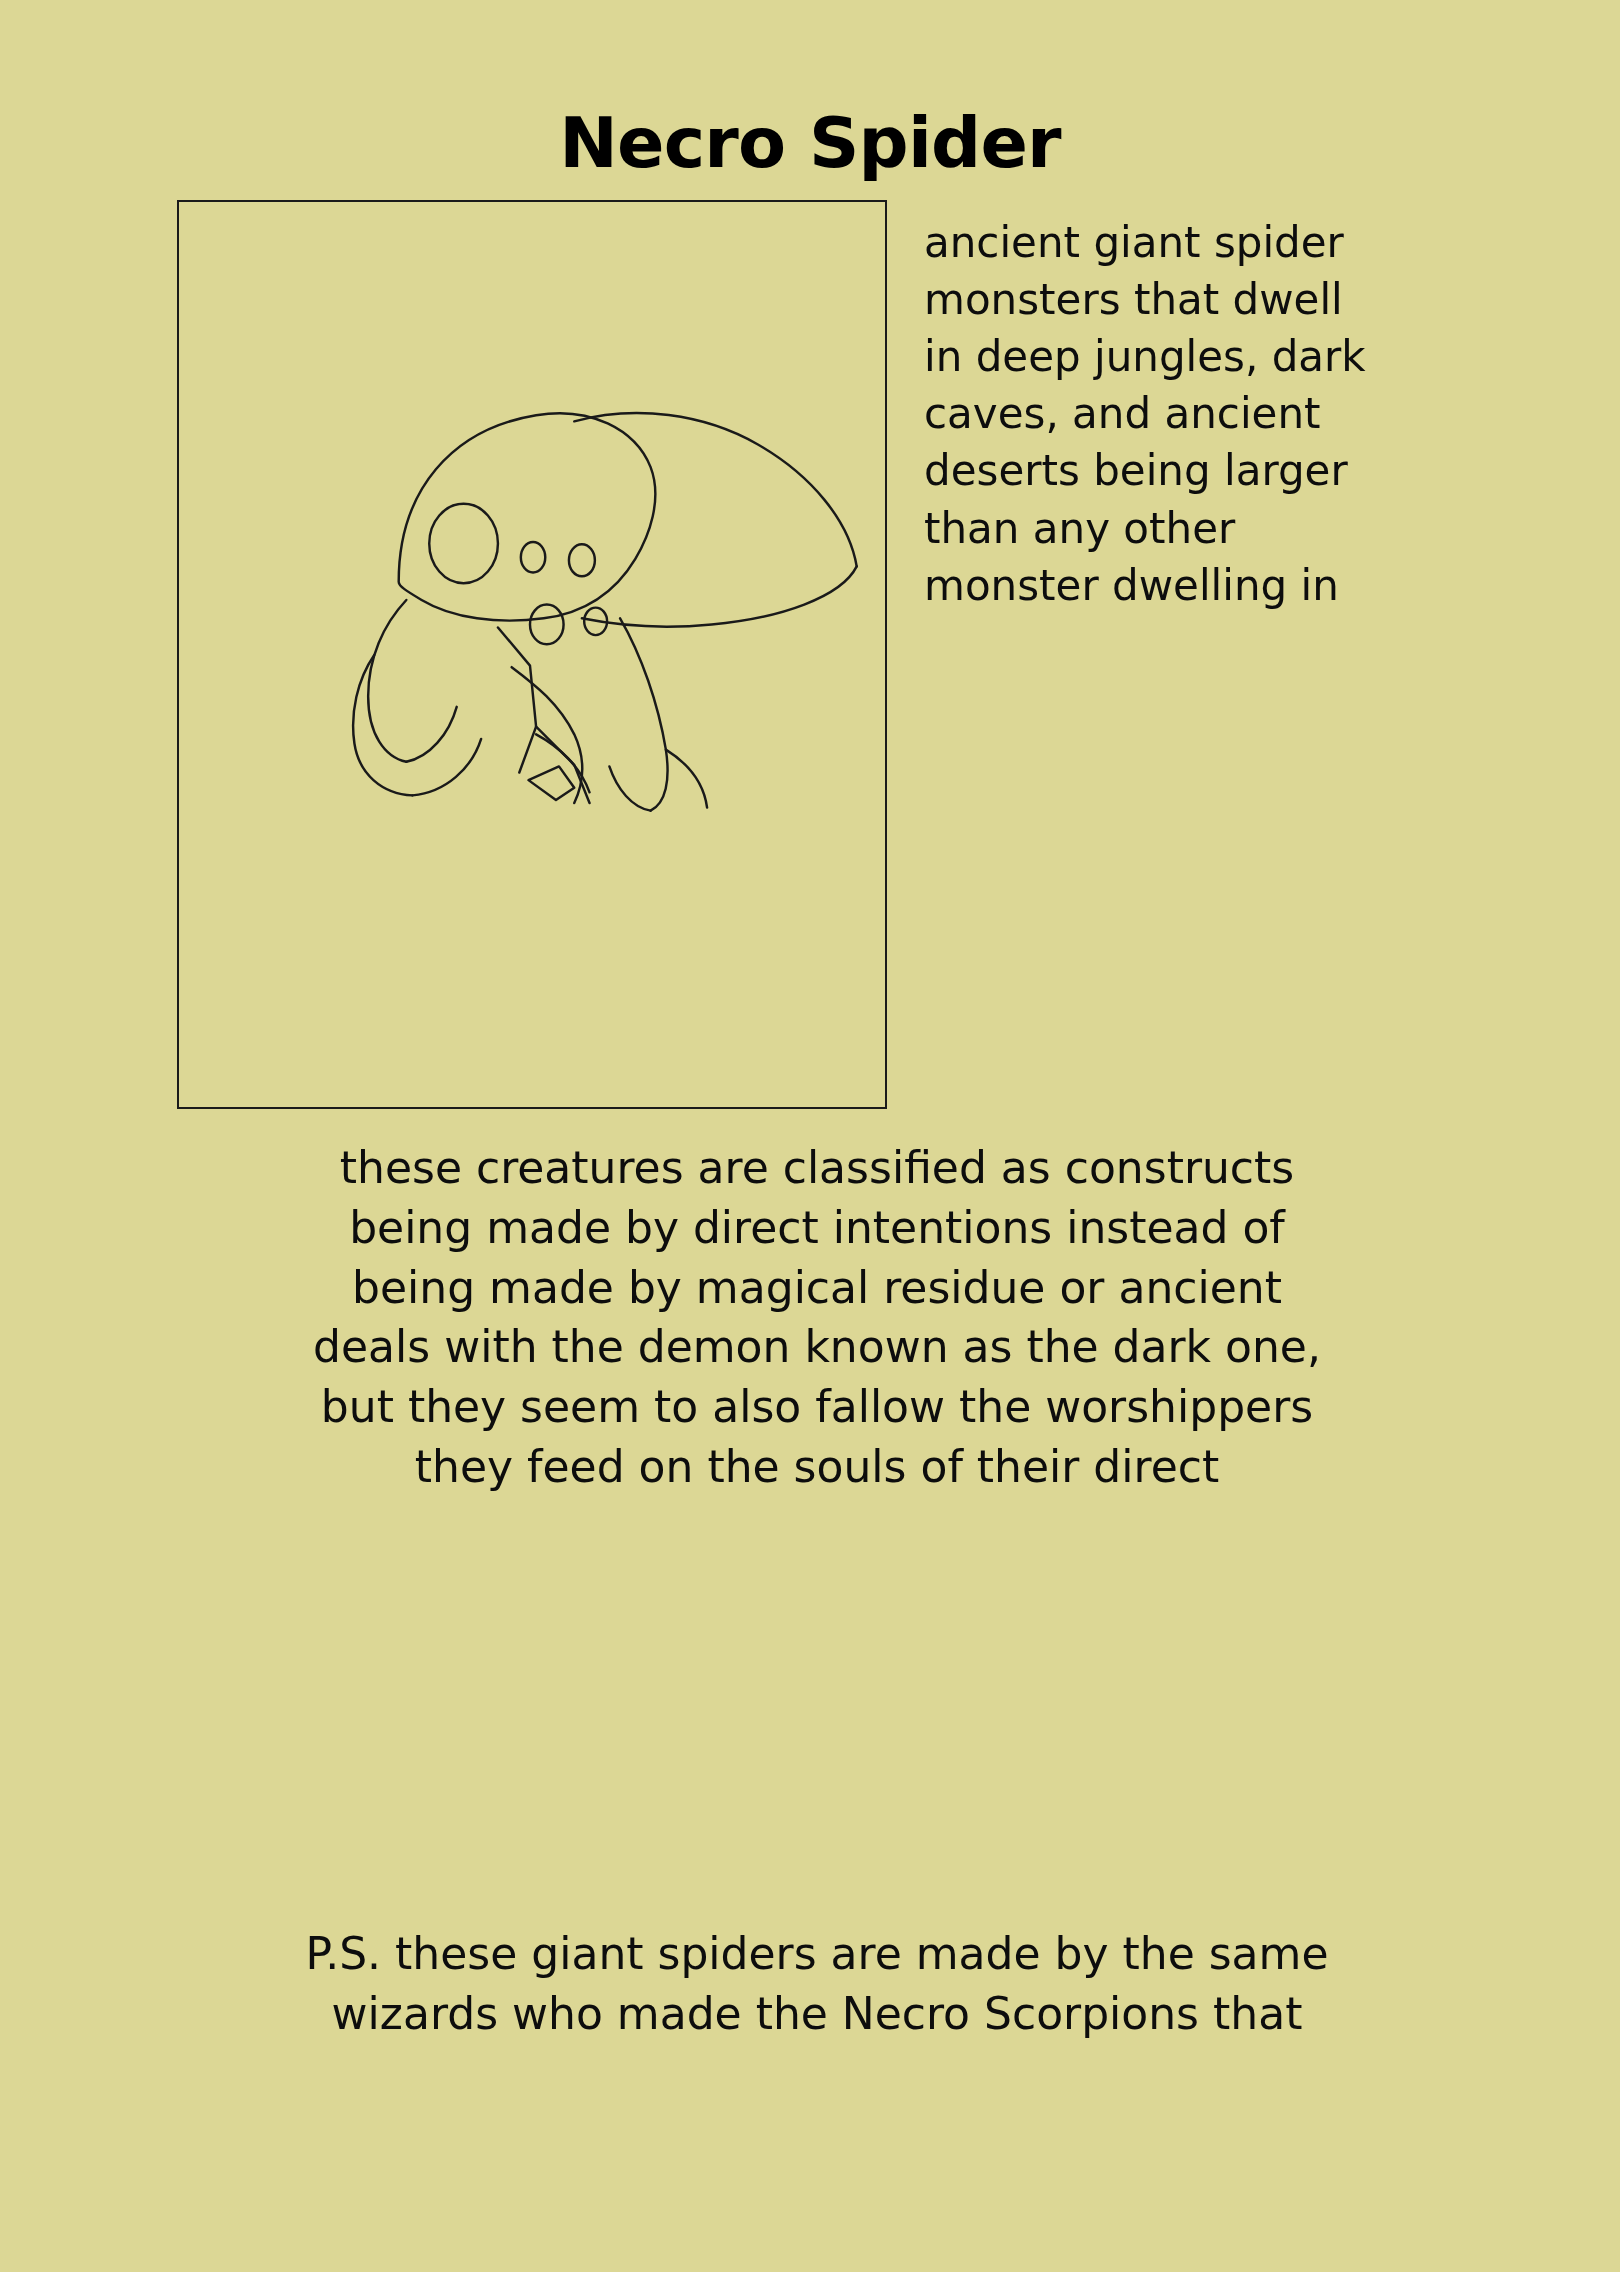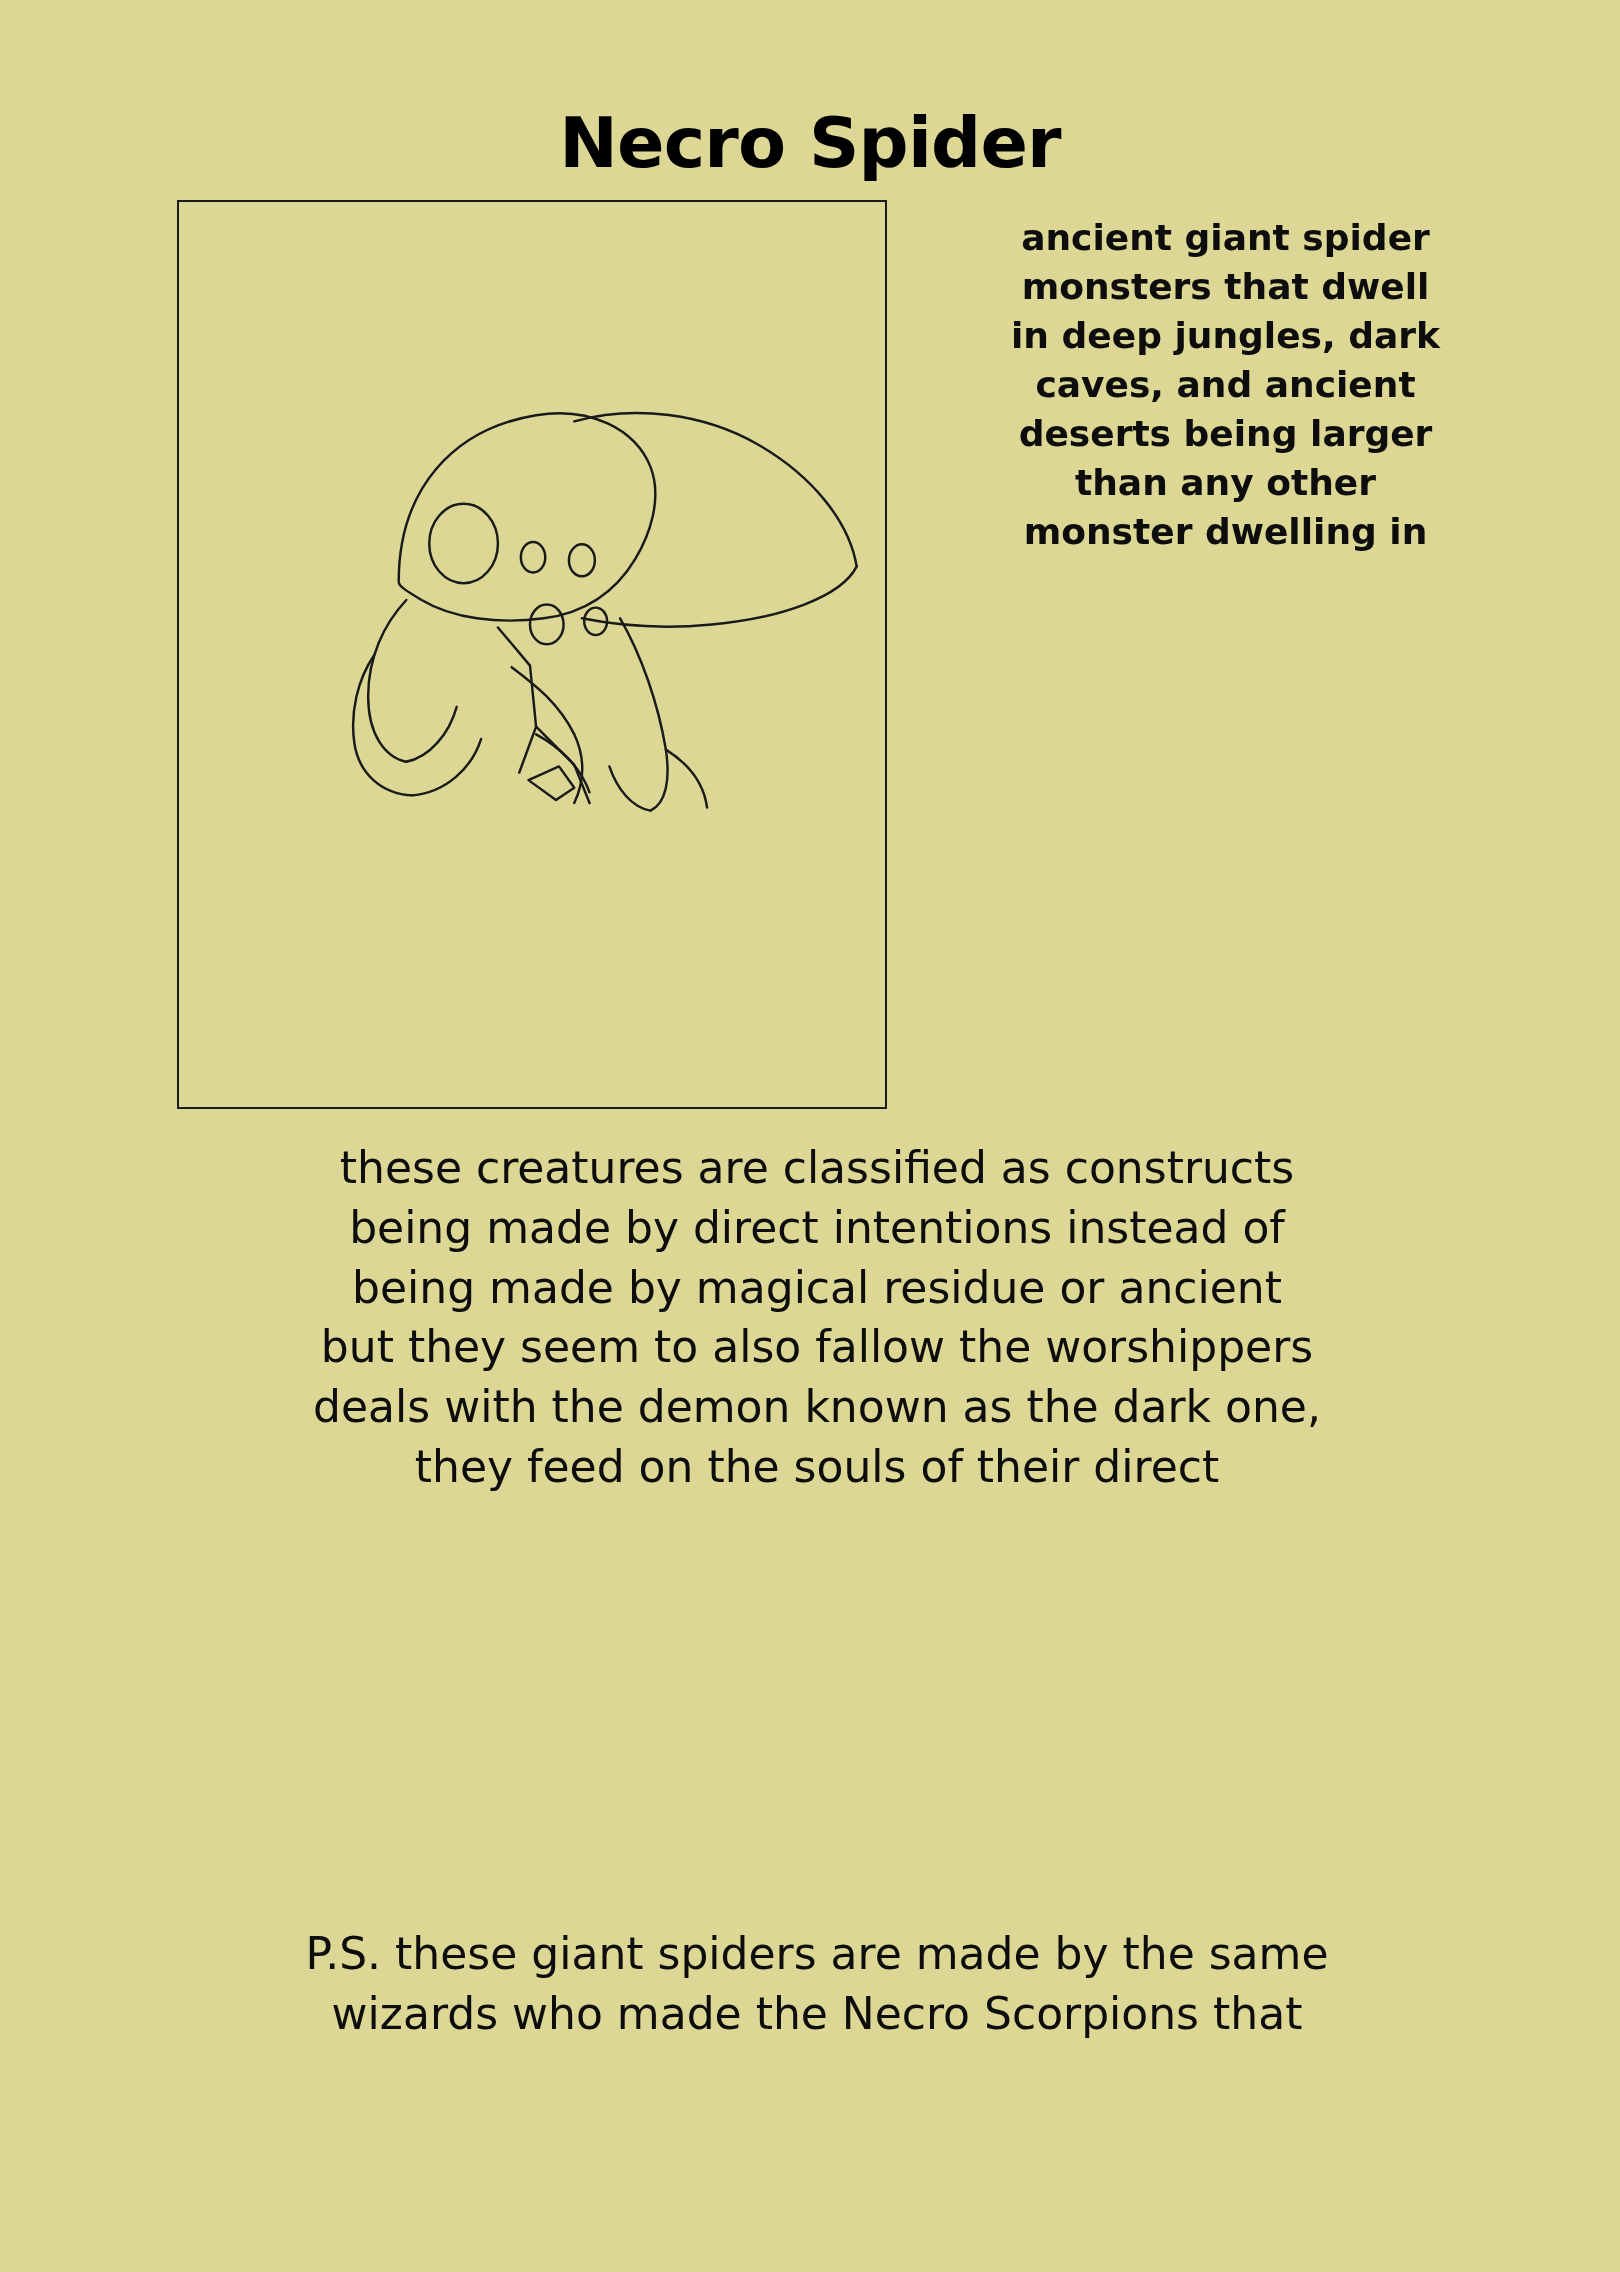--- a/index.html
+++ b/index.html
@@ -49,25 +49,23 @@
     width: 764px;
     height: 916px;
     pointer-events: none;
   }
   
   .intro {
     position: absolute;
     left: 924px;
     top: 214px;
     width: 603px;
-    text-align: center;
-    font-size: 36px;
+    font-size: 42px;
     line-height: 1.36;
     color: #0d0d0d;
-    font-weight: bold;
   }
   .intro .line {
     display: block;
     white-space: nowrap;
   }
   
   .body-block {
     position: absolute;
     left: 145px;
     top: 1138px;
@@ -145,22 +143,22 @@
     <span class="line">caves, and ancient</span>
     <span class="line">deserts being larger</span>
     <span class="line">than any other</span>
     <span class="line">monster dwelling in</span>
   </div>
 
   <div class="body-block">
     <span class="line">these creatures are classified as constructs</span>
     <span class="line">being made by direct intentions instead of</span>
     <span class="line">being made by magical residue or ancient</span>
+    <span class="line">deals with the demon known as the dark one,</span>
     <span class="line">but they seem to also fallow the worshippers</span>
-    <span class="line">deals with the demon known as the dark one,</span>
     <span class="line">they feed on the souls of their direct</span>
   </div>
 
   <div class="ps-block">
     <span class="line">P.S. these giant spiders are made by the same</span>
     <span class="line">wizards who made the Necro Scorpions that</span>
   </div>
 
 </div>
 

